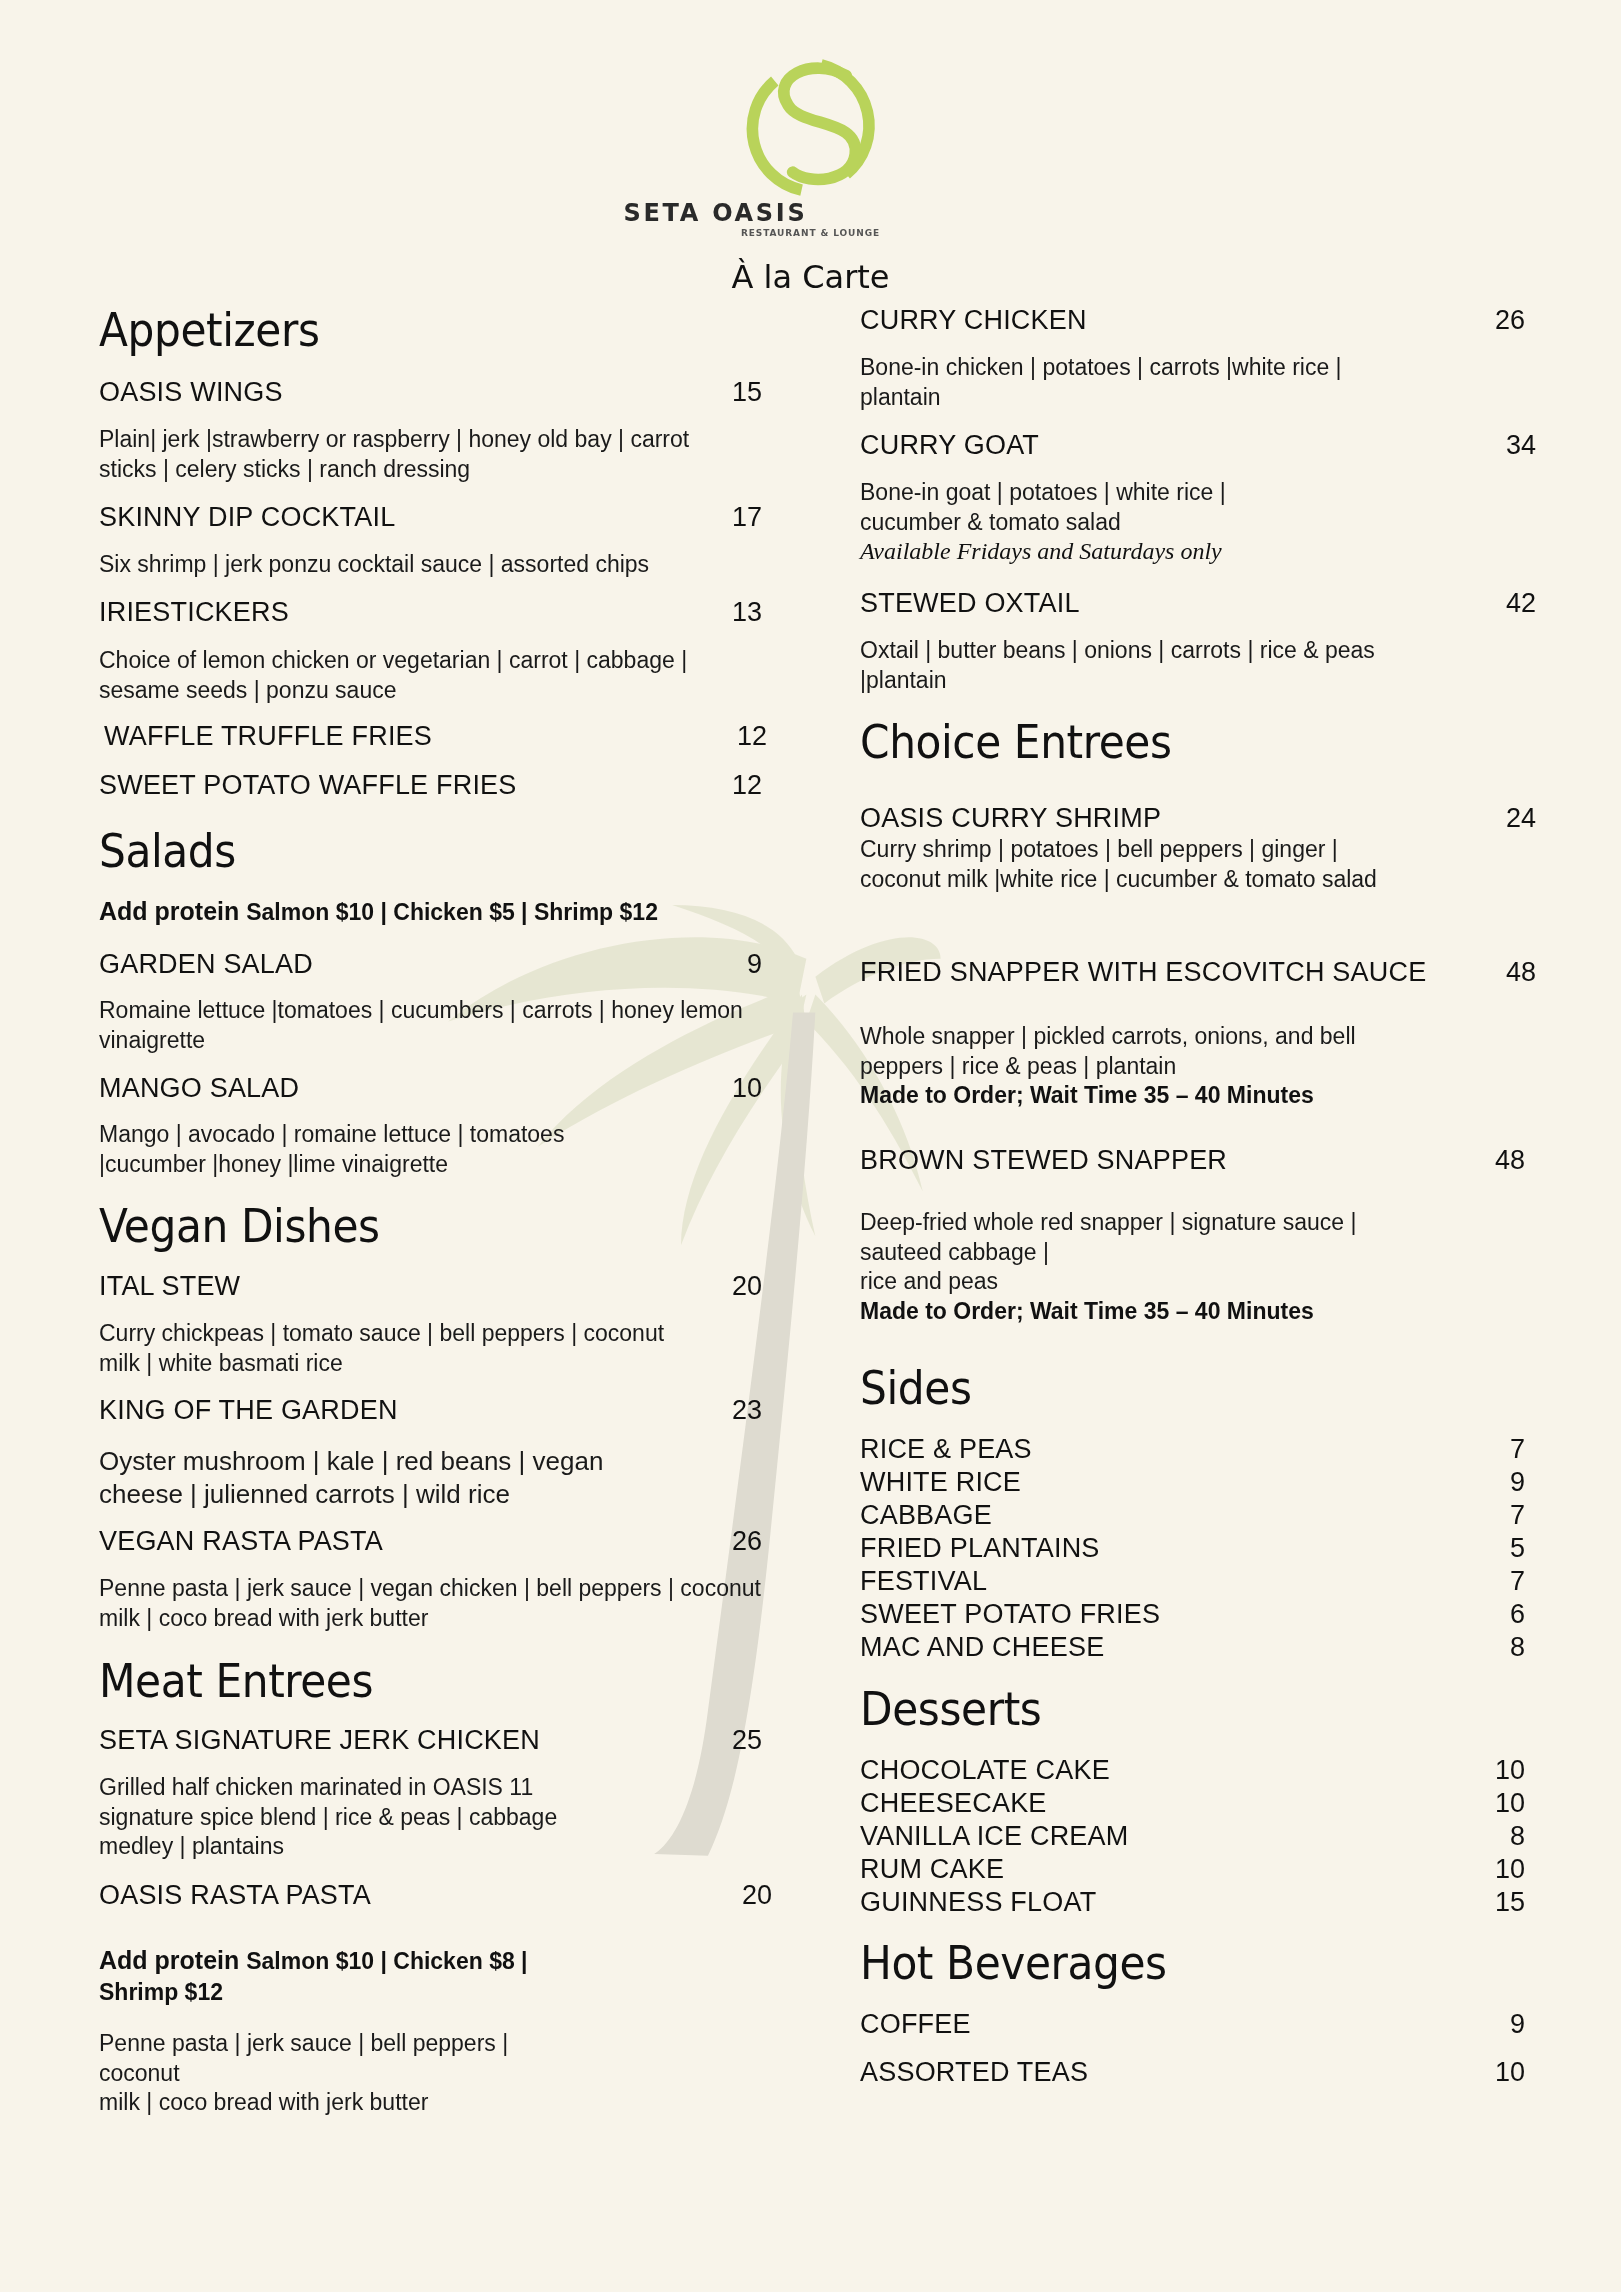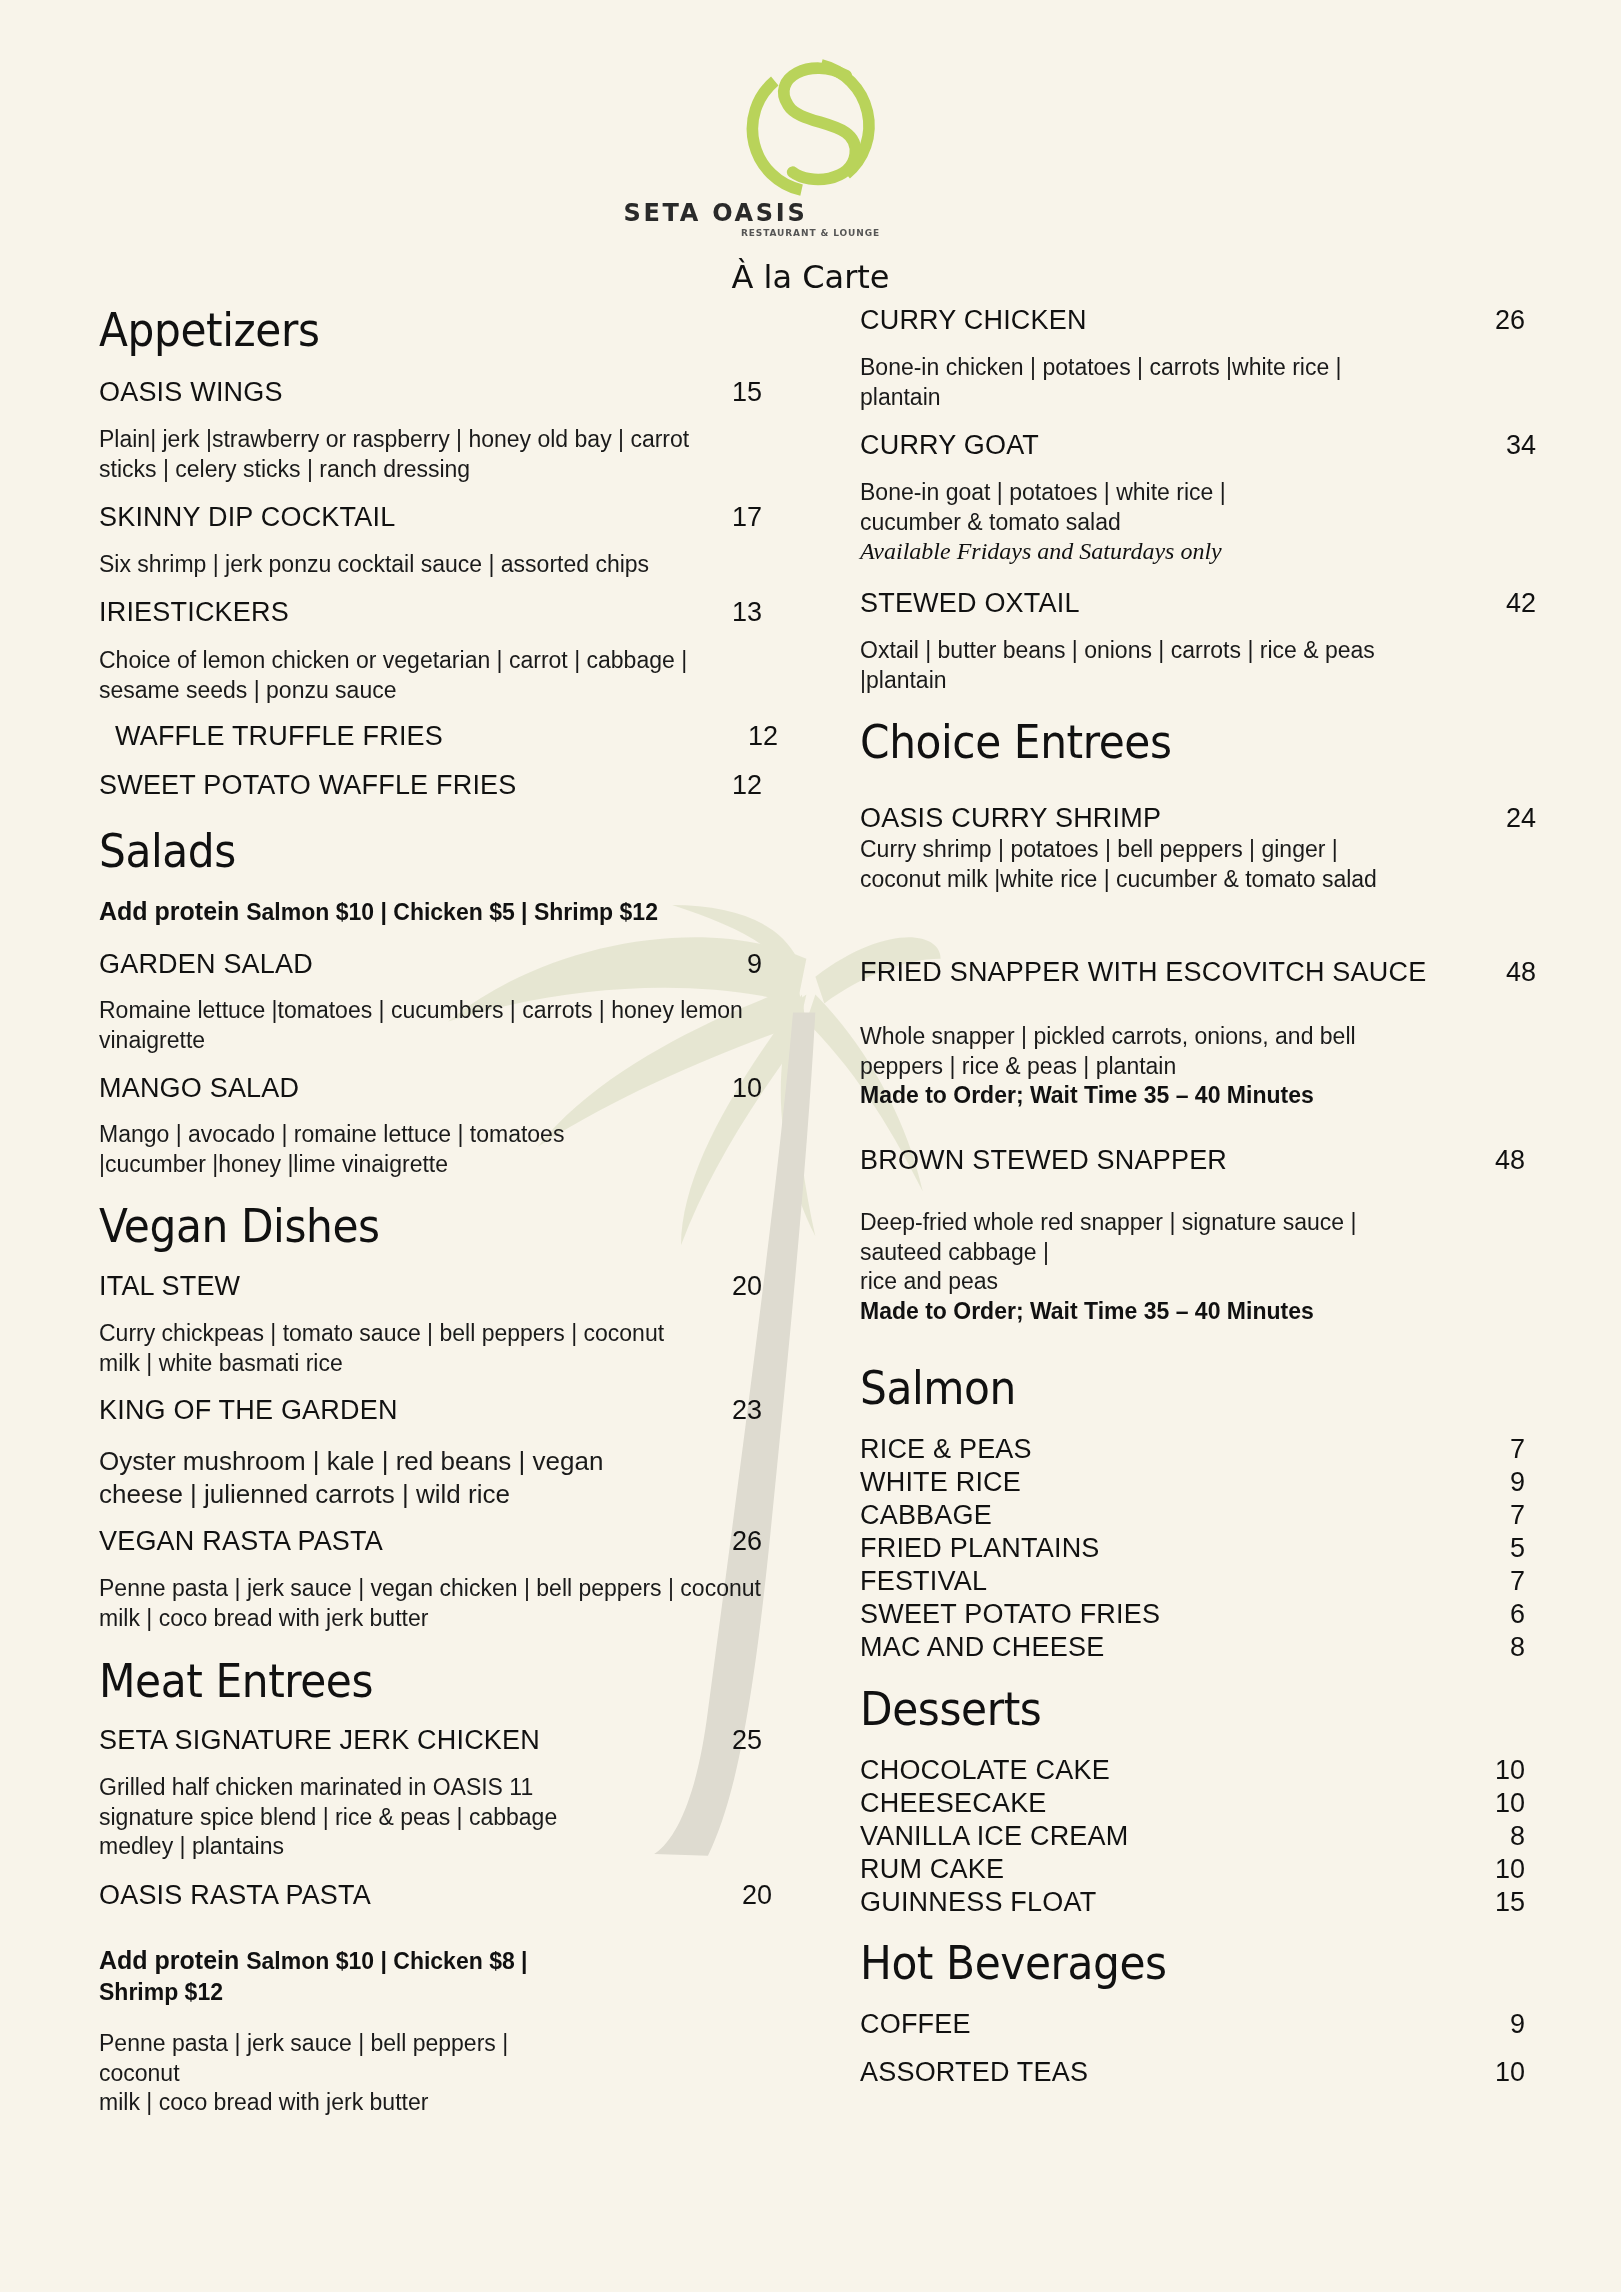--- a/index.html
+++ b/index.html
@@ -65,21 +65,21 @@
   <div class="abs row" style="left:0;top:501px;width:663px;">
       <span class="name">SKINNY DIP COCKTAIL</span>
       <span class="price">17</span>
     </div>
   <div class="abs desc" style="left:0;top:550px;width:663px;">Six shrimp | jerk ponzu cocktail sauce | assorted chips</div>
   <div class="abs row" style="left:0;top:596px;width:663px;">
       <span class="name">IRIESTICKERS</span>
       <span class="price">13</span>
     </div>
   <div class="abs desc" style="left:0;top:646px;width:663px;">Choice of lemon chicken or vegetarian | carrot | cabbage | sesame seeds | ponzu sauce</div>
-  <div class="abs row" style="left:16px;top:720px;width:663px;">
+  <div class="abs row" style="left:5px;top:720px;width:663px;">
       <span class="name">WAFFLE TRUFFLE FRIES</span>
       <span class="price">12</span>
     </div>
   <div class="abs row" style="left:0;top:769px;width:663px;">
       <span class="name">SWEET POTATO WAFFLE FRIES</span>
       <span class="price">12</span>
     </div>
 
   <div class="abs" style="left:0;top:827px;">
     <h2 class="section-title">Salads</h2>
@@ -176,21 +176,21 @@
       <span class="price">48</span>
     </div>
   <div class="abs desc" style="left:0;top:1208px;width:627px;">
     <span>Deep-fried whole red snapper | signature sauce |</span><br>
     <span>sauteed cabbage |</span><br>
     <span>rice and peas</span>
   </div>
   <div class="abs note-bold" style="left:0;top:1297px;">Made to Order; Wait Time 35 – 40 Minutes</div>
 
   <div class="abs" style="left:0;top:1364px;">
-    <h2 class="section-title">Salmon</h2>
+    <h2 class="section-title">Sides</h2>
   </div>
   <div class="abs tight" style="left:0;top:1433px;width:665px;">
     <div class="row">
         <span class="name">RICE &amp; PEAS</span>
         <span class="price">7</span>
       </div>
     <div class="row">
         <span class="name">WHITE RICE</span>
         <span class="price">9</span>
       </div>

